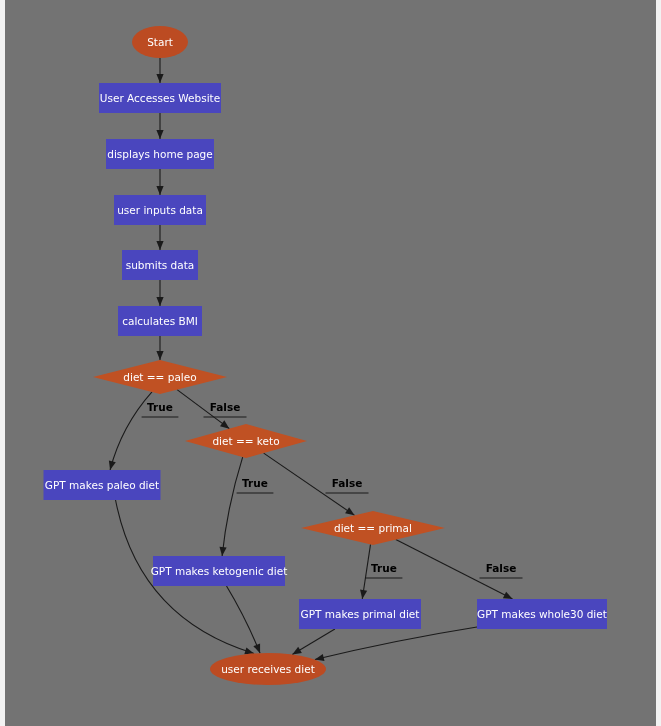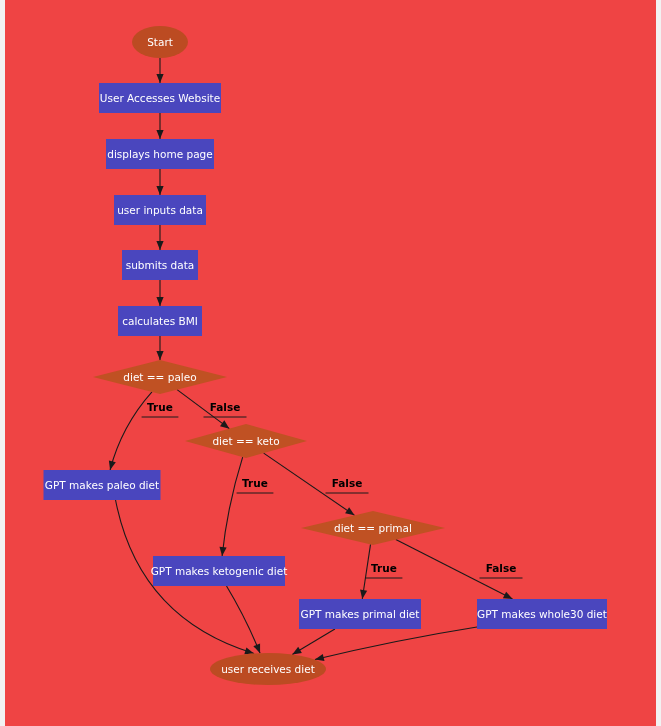--- a/index.html
+++ b/index.html
@@ -7,21 +7,21 @@
     padding: 0;
     background: #ffffff;
   }
   body {
     font-family: "DejaVu Sans", "Liberation Sans", sans-serif;
   }
   #canvas {
     position: relative;
     width: 661px;
     height: 726px;
-    background: #ef4444;
+    background: #737373;
     overflow: hidden;
   }
   .page-gutter-left,
   .page-gutter-right {
     position: absolute;
     top: 0;
     bottom: 0;
     width: 5px;
     background: #f2f2f2;
   }

